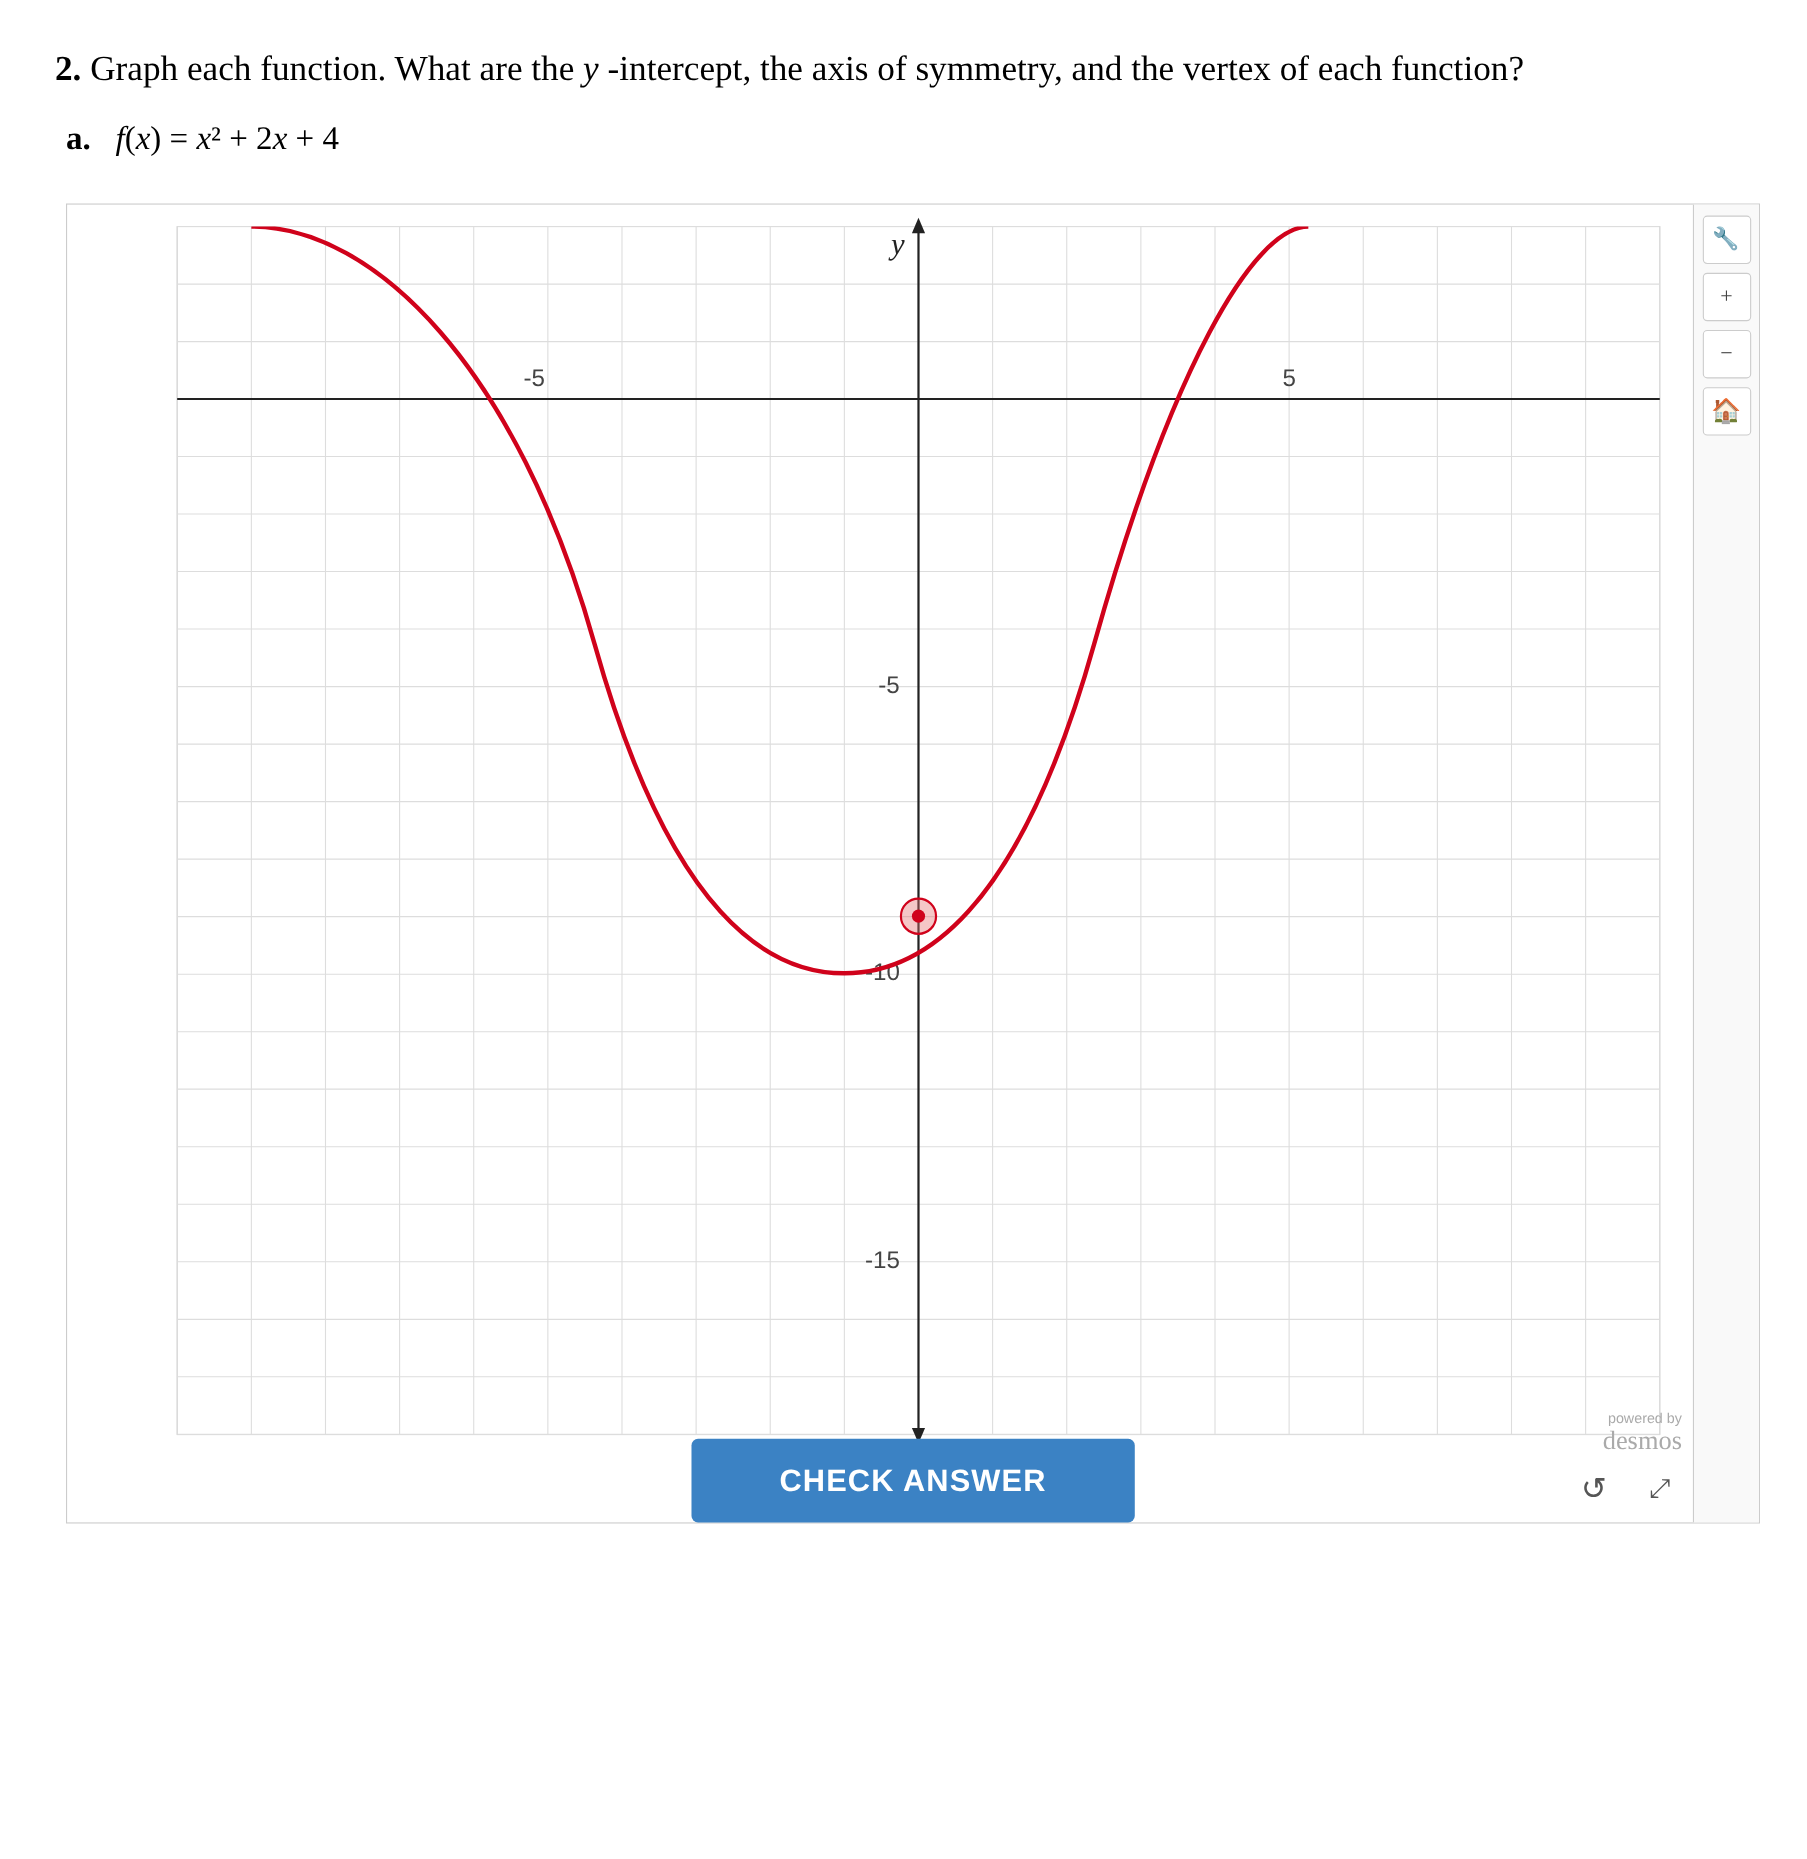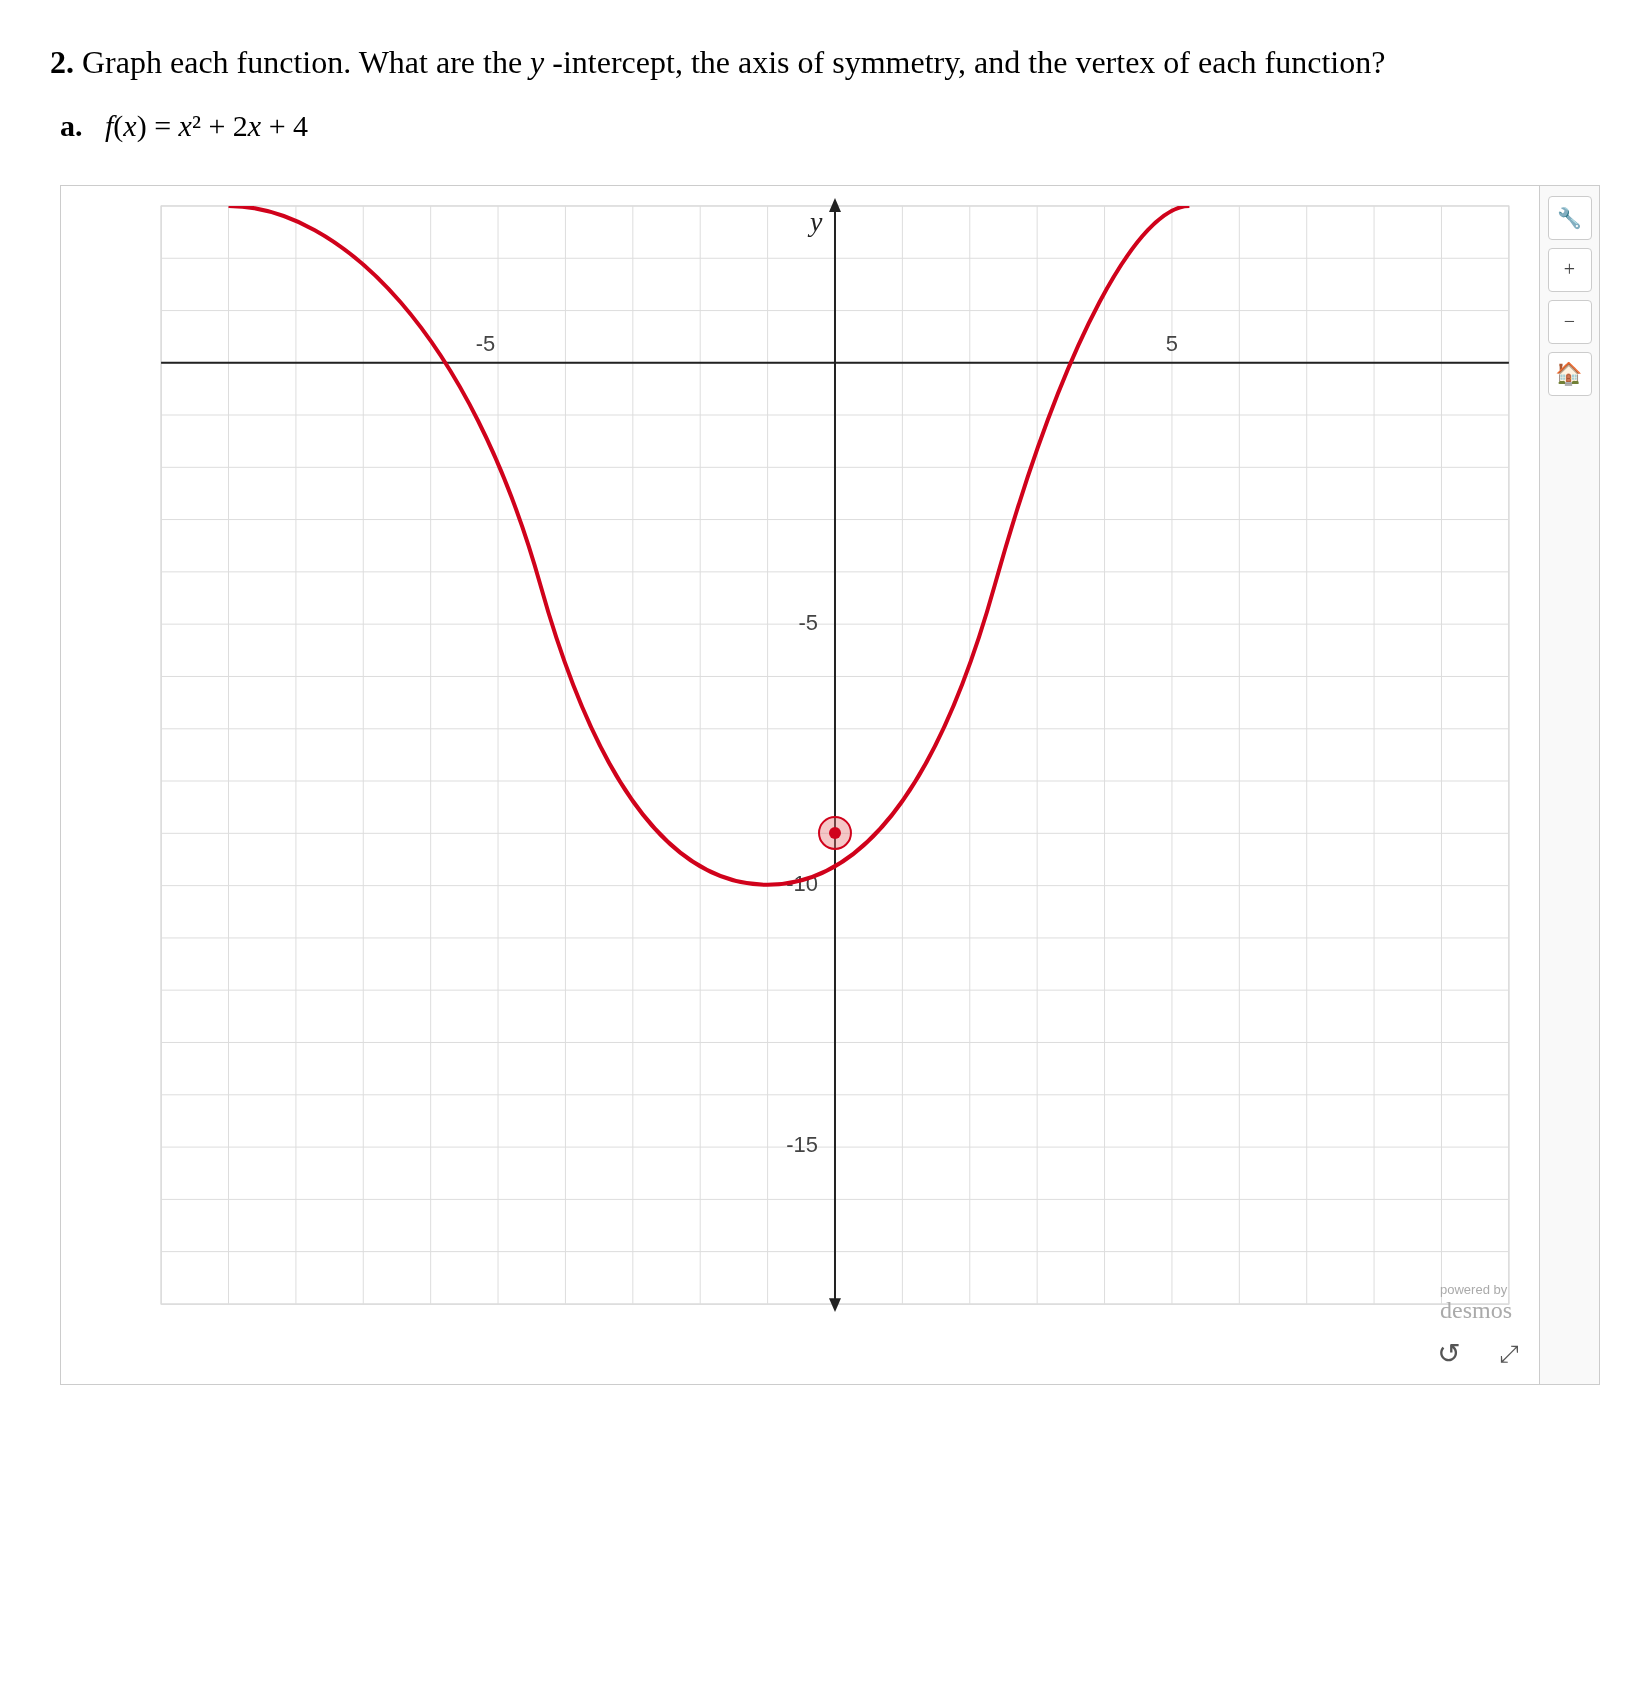--- a/index.html
+++ b/index.html
@@ -68,21 +68,22 @@
       font-size: 20px;
       color: #444;
       user-select: none;
     }
     .toolbar-btn.home-btn {
       font-size: 22px;
     }
     .powered-by {
       position: absolute;
       bottom: 60px;
-      right: 87px;
+      right: 70px;
+      text-align: right;
       font-family: Arial, sans-serif;
     }
     .powered-by-text {
       font-size: 13px;
       color: #aaa;
       display: block;
     }
     .desmos-text {
       font-size: 24px;
       color: #aaa;
@@ -275,20 +276,21 @@
     <div class="toolbar-btn home-btn">
       <span>🏠</span>
     </div>
   </div>
 
   <div class="powered-by">
     <span class="powered-by-text">powered by</span>
     <span class="desmos-text">desmos</span>
   </div>
 
+  <button class="check-answer-btn">CHECK ANSWER</button>
 
   <div class="bottom-controls">
     <button class="bottom-ctrl-btn">
       <span style="font-size:28px;">↺</span>
     </button>
     <button class="bottom-ctrl-btn">
       <span style="font-size:24px;">⤢</span>
     </button>
   </div>
 

